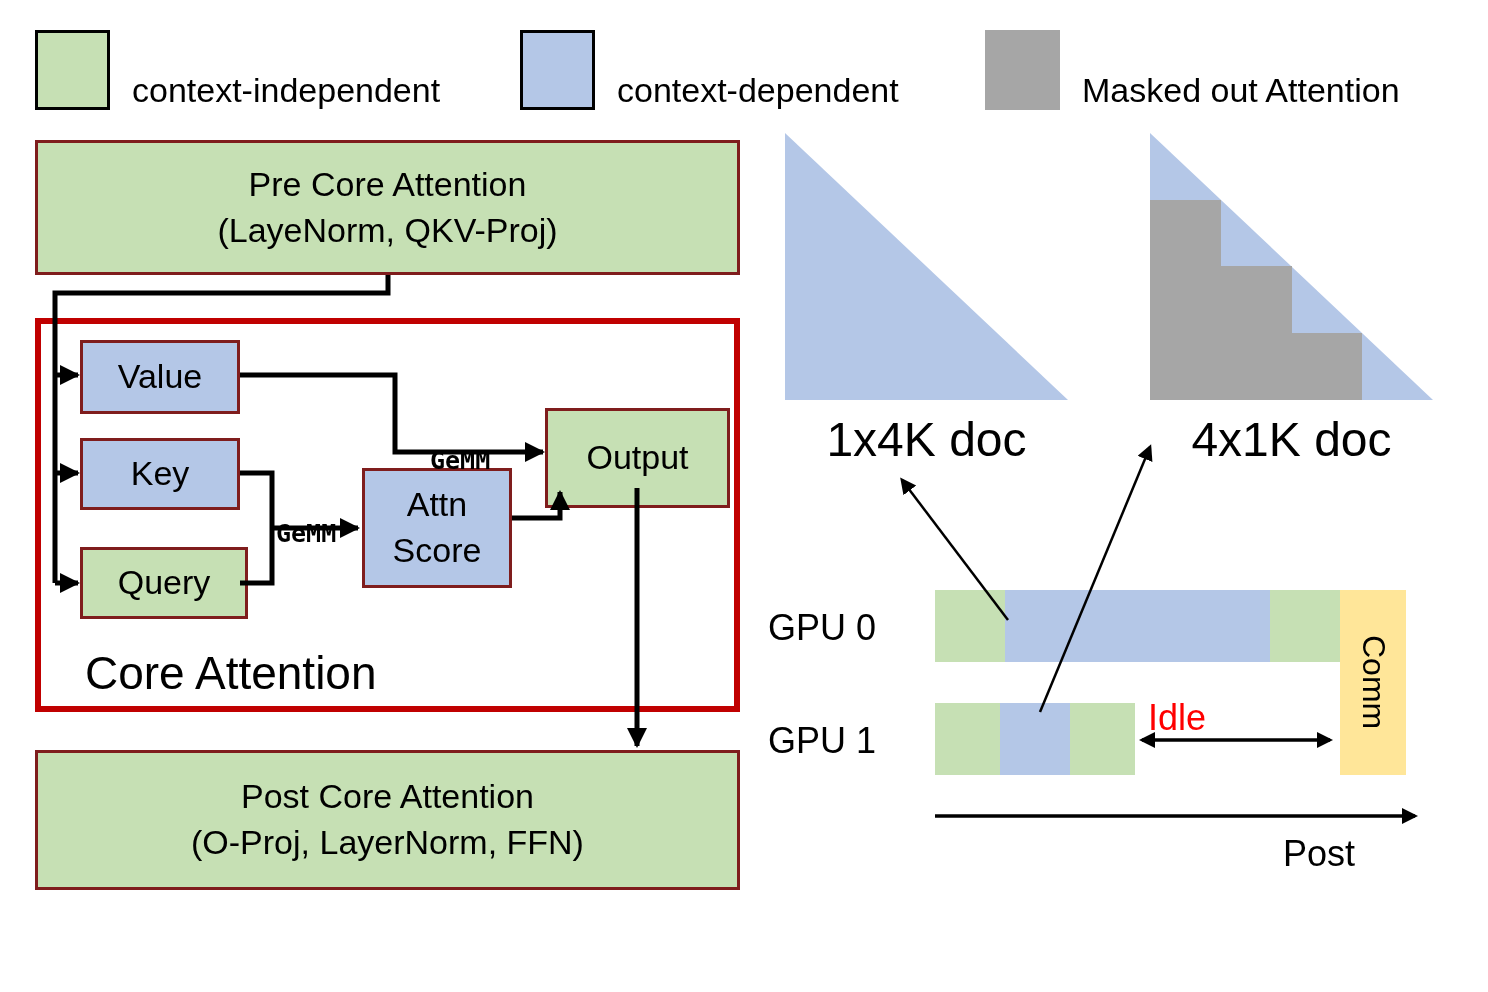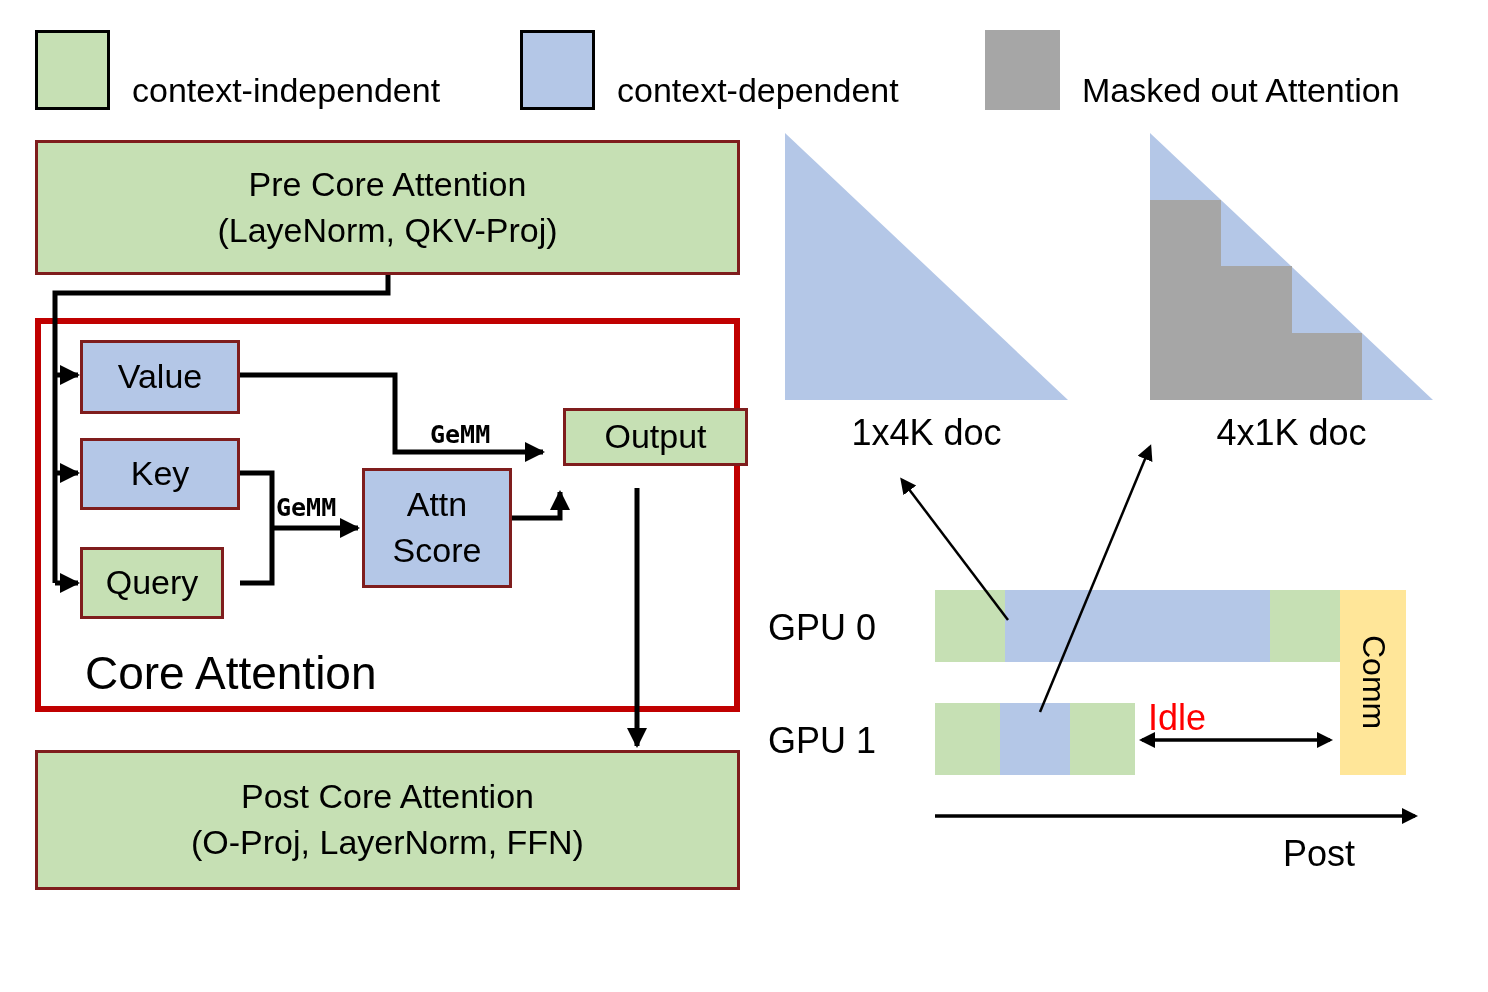--- a/index.html
+++ b/index.html
@@ -8,35 +8,35 @@
 
   .legend-item { position:absolute; display:flex; align-items:flex-end; gap:22px; height:80px; top:30px; }
   .legend-swatch { width:75px; height:80px; border:3px solid #000; flex:0 0 auto; }
   .legend-label { font-size:34px; white-space:nowrap; }
 
   .box { position:absolute; border:3px solid #7f1d1d; display:flex; flex-direction:column;
          align-items:center; justify-content:center; font-size:34px; line-height:1.35; text-align:center; }
   .pre-box   { left:35px;  top:140px; width:705px; height:135px; }
   .value-box { left:80px;  top:340px; width:160px; height:74px; }
   .key-box   { left:80px;  top:438px; width:160px; height:72px; }
-  .query-box { left:80px;  top:547px; width:144px; height:72px; }
+  .query-box { left:80px;  top:547px; width:168px; height:72px; }
   .attn-box  { left:362px; top:468px; width:150px; height:120px; }
-  .output-box{ left:563px; top:408px; width:185px; height:58px; }
+  .output-box{ left:545px; top:408px; width:185px; height:100px; }
   .post-box  { left:35px;  top:750px; width:705px; height:140px; }
 
   .core-outline { position:absolute; left:35px; top:318px; width:705px; height:394px;
                   border:6px solid #c00000; background:transparent; }
   .core-title { position:absolute; left:85px; top:646px; width:565px; font-size:46px; }
 
-  .gemm { position:absolute; font-family:"DejaVu Sans Mono", monospace; font-size:25px; font-weight:bold; }
+  .gemm { position:absolute; font-family:"DejaVu Sans Mono", monospace; font-size:25px; font-weight:bold;margin-top:26px; }
   .gemm-top  { left:430px; top:420px; }
   .gemm-left { left:276px; top:493px; }
 
   .side-label { position:absolute; font-size:36px; white-space:nowrap; }
-  .doc-label { position:absolute; top:412px; width:283px; text-align:center; font-size:36px; }
+  .doc-label { position:absolute; top:412px; width:283px; text-align:center; font-size:48px; }
 
   .gpu-bar { position:absolute; display:flex; height:72px; }
   .seg { height:100%; }
   .gpu0-bar { left:935px; top:590px; }
   .gpu1-bar { left:935px; top:703px; }
 
   .comm-box { position:absolute; left:1340px; top:590px; width:66px; height:185px;
               display:flex; align-items:center; justify-content:center; }
   .comm-text { writing-mode:vertical-rl; font-size:32px; }
 

